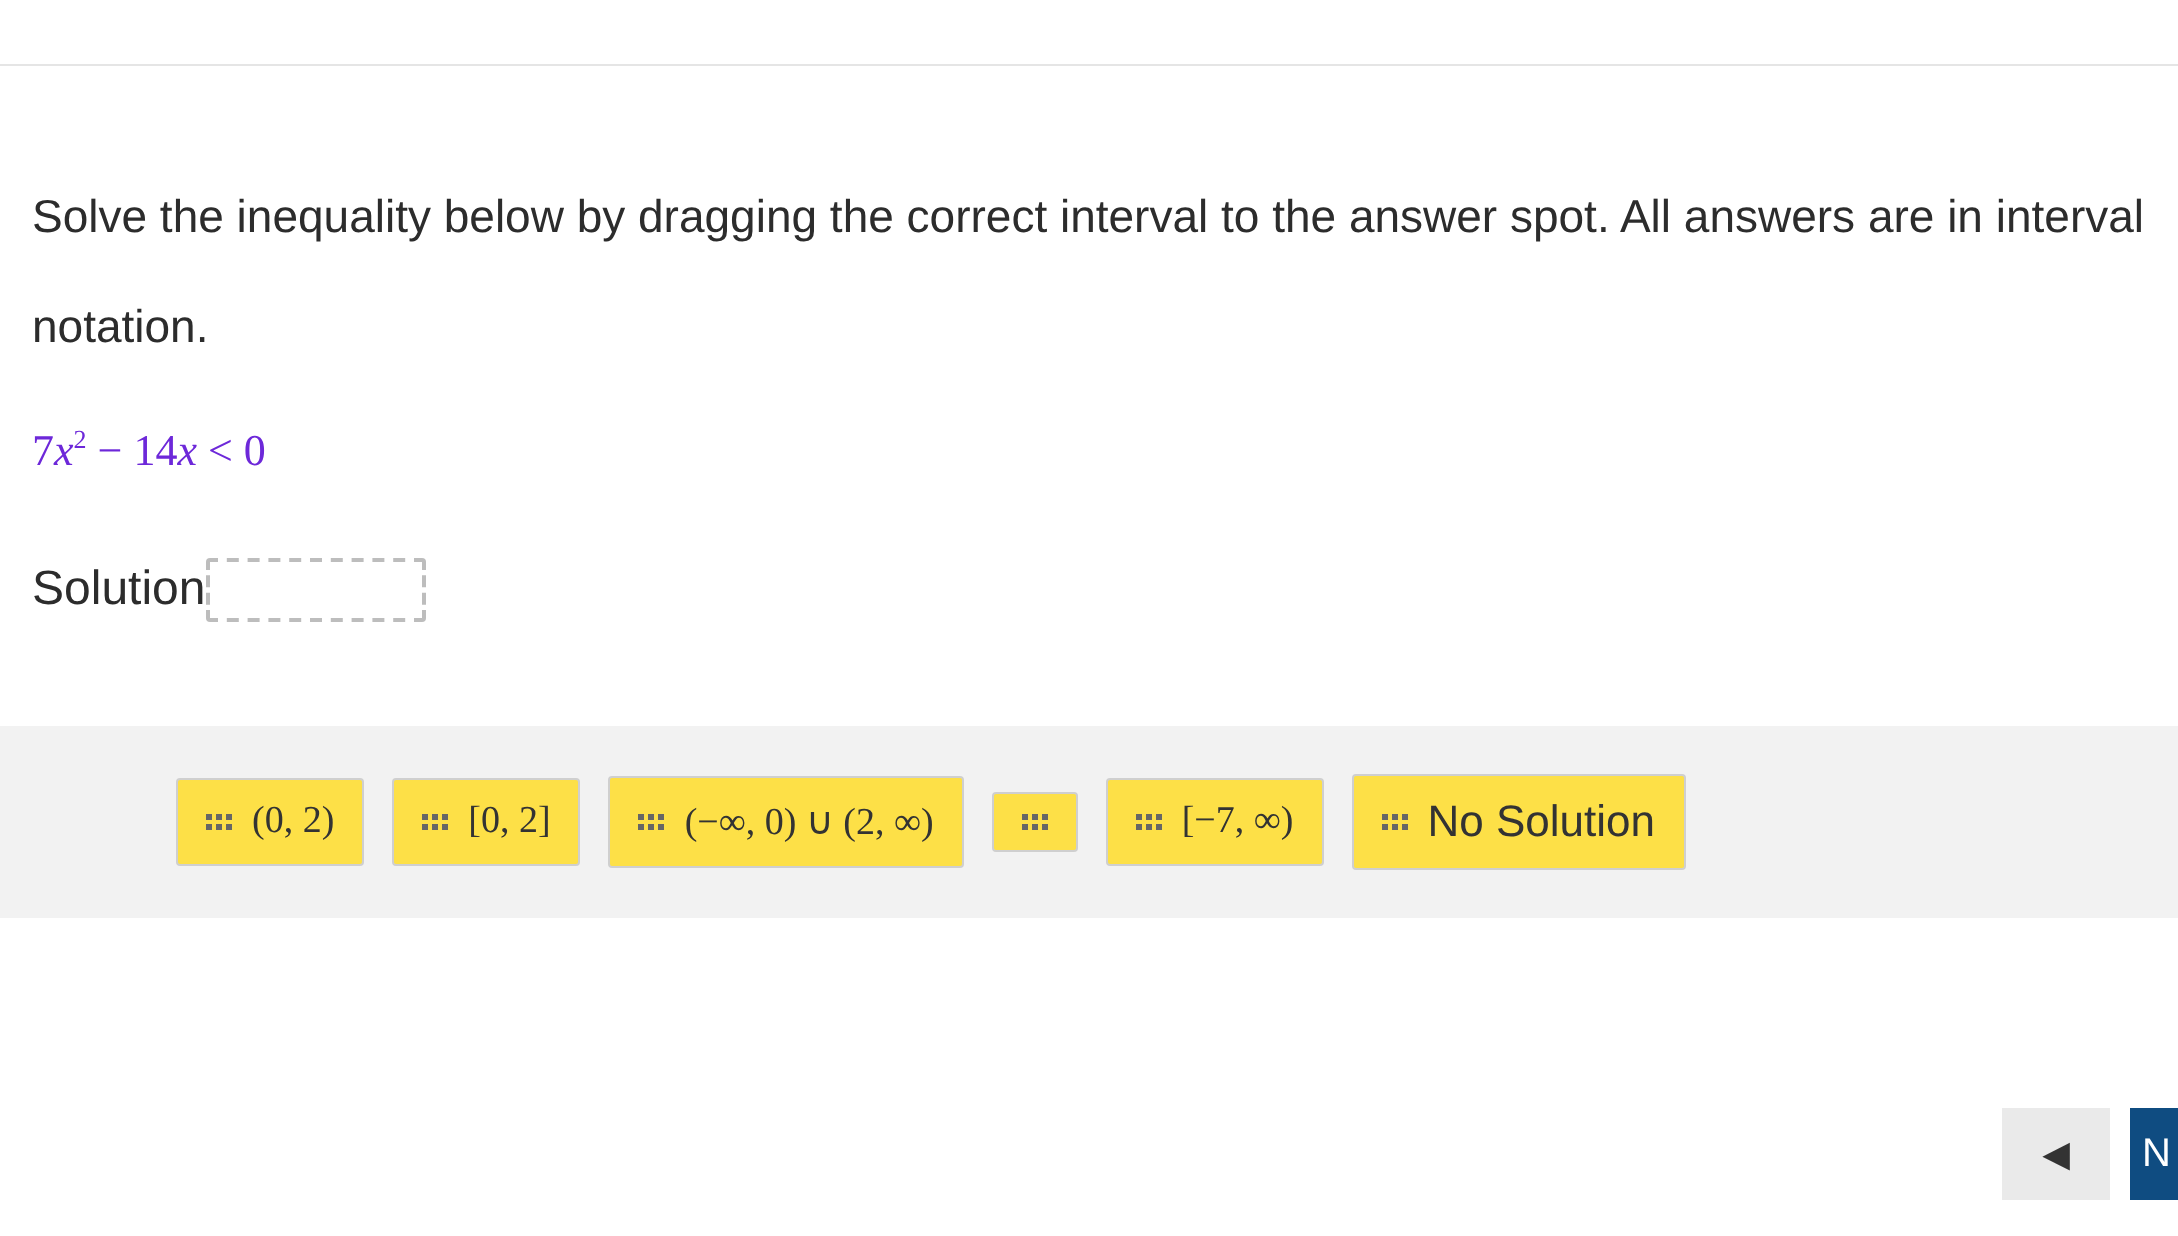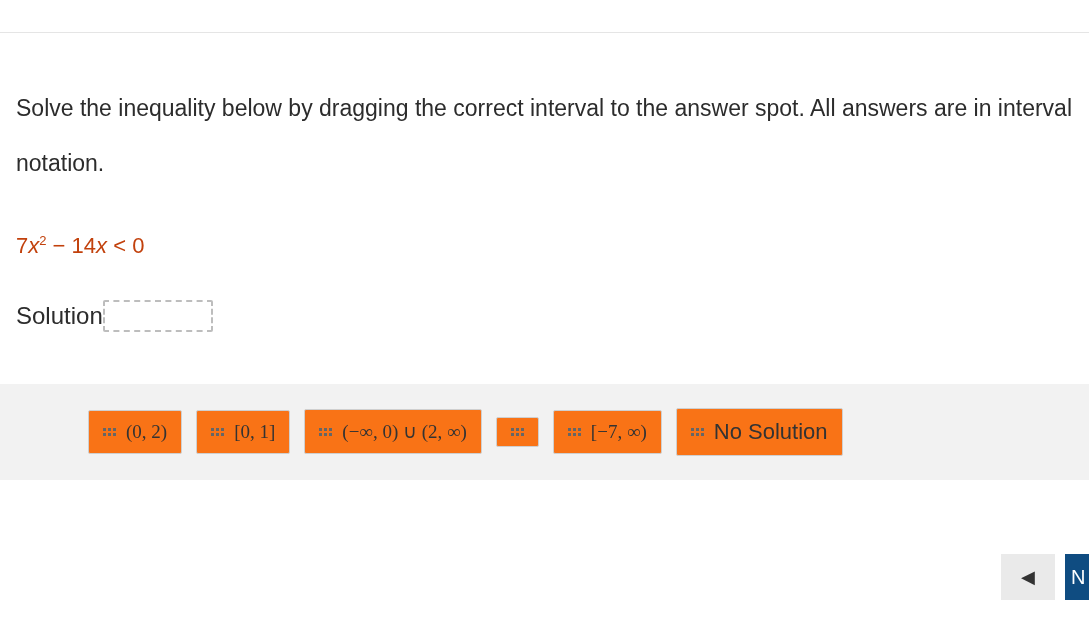--- a/index.html
+++ b/index.html
@@ -23,24 +23,24 @@
     .content {
       padding: 48px 16px 0 16px;
     }
     .instructions {
       font-size: 23px;
       color: #2c2c2c;
       line-height: 2.4;
       font-weight: 400;
     }
     .equation {
-      font-family: Liberation Sans, sans-serif;
+      font-family: Liberation Serif, serif;
       font-size: 22px;
-      color: #c2410c;
-      margin-top: 42px;
+      color: #6d28d9;
+      margin-top: 21px;
     }
     .equation .x {
       font-style: italic;
     }
     .equation sup {
       font-size: 13px;
       vertical-align: super;
     }
     .solution-row {
       margin-top: 40px;
@@ -60,21 +60,21 @@
     }
     .options-band {
       background: #f2f2f2;
       padding: 24px 16px 24px 88px;
       margin-top: 52px;
       display: flex;
       gap: 14px;
       align-items: center;
     }
     .chip {
-      background: #f97316;
+      background: #fde047;
       border: 1px solid #cfcfcf;
       border-radius: 2px;
       padding: 10px 14px;
       display: flex;
       align-items: center;
       gap: 10px;
       cursor: grab;
       font-size: 19px;
     }
     .grip {
@@ -164,21 +164,21 @@
   </div>
   <div class="chip">
     <div class="grip">
         <span></span>
         <span></span>
         <span></span>
         <span></span>
         <span></span>
         <span></span>
       </div>
-    <span class="interval-text">[0, 1]</span>
+    <span class="interval-text">[0, 2]</span>
   </div>
   <div class="chip">
     <div class="grip">
         <span></span>
         <span></span>
         <span></span>
         <span></span>
         <span></span>
         <span></span>
       </div>

